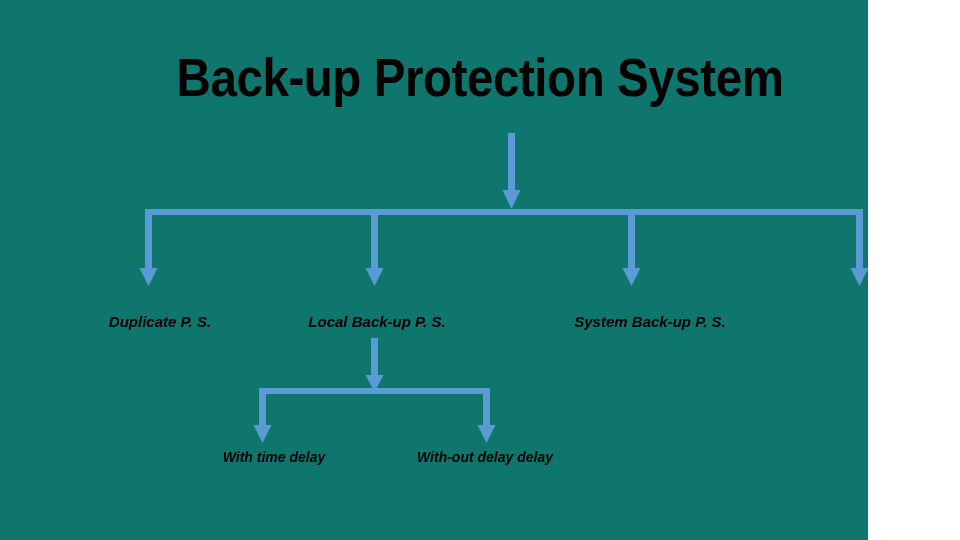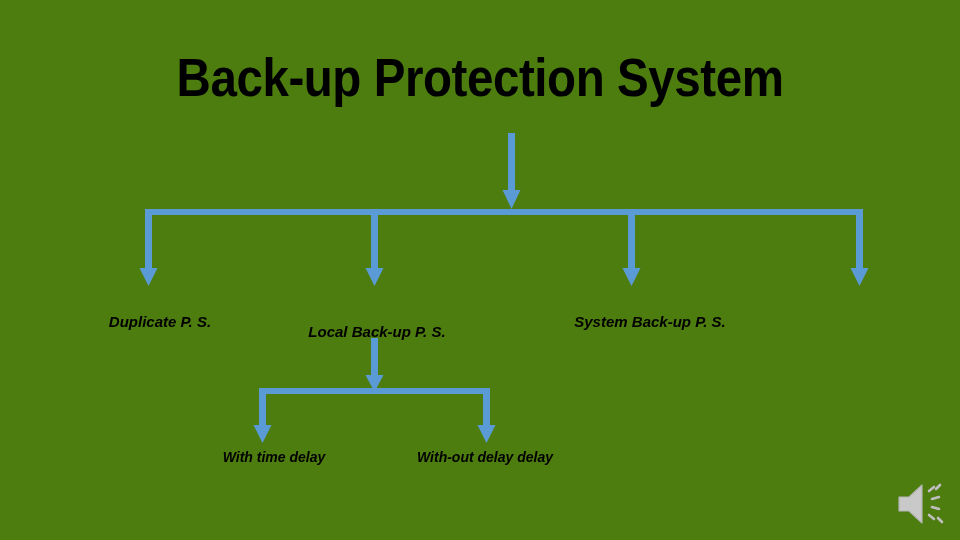--- a/index.html
+++ b/index.html
@@ -5,23 +5,23 @@
   html, body {
     margin: 0;
     padding: 0;
     background: #ffffff;
   }
   body {
     font-family: "Liberation Sans", sans-serif;
   }
   #slide {
     position: relative;
-    width: 960px;
+    width: 868px;
     height: 540px;
-    background: #4d7c0f;
+    background: #0f766e;
     overflow: hidden;
   }
   #slide-title {
     position: absolute;
     left: 0;
     top: 46px;
     width: 960px;
     text-align: center;
     font-family: "Liberation Sans", sans-serif;
     font-weight: bold;
@@ -116,21 +116,21 @@
       <g>
         <rect x="483" y="388" width="7" height="40"></rect>
         <polygon points="477.5,425 495.5,425 486.5,443"></polygon>
       </g>
 
     </g>
   </svg>
 
   <div class="node-label" style="left:160px; top:312px;">Duplicate P. S.</div>
 
-  <div class="node-label" style="left:377px; top:312px;margin-top:10px;">Local Back-up P. S.</div>
+  <div class="node-label" style="left:377px; top:312px;">Local Back-up P. S.</div>
 
   <div class="node-label" style="left:650px; top:312px;">System Back-up P. S.</div>
 
 
   <div class="node-label sub" style="left:274px; top:447px;">With time delay</div>
 
   <div class="node-label sub" style="left:485px; top:447px;">With-out delay delay</div>
 
   <svg id="audio-icon" viewBox="0 0 56 52" xmlns="http://www.w3.org/2000/svg">
     <polygon points="6,19 16,19 29,7 29,45 16,33 6,33" fill="#c9c9c9" stroke="#b5b5b5" stroke-width="1.2" stroke-linejoin="round"></polygon>

